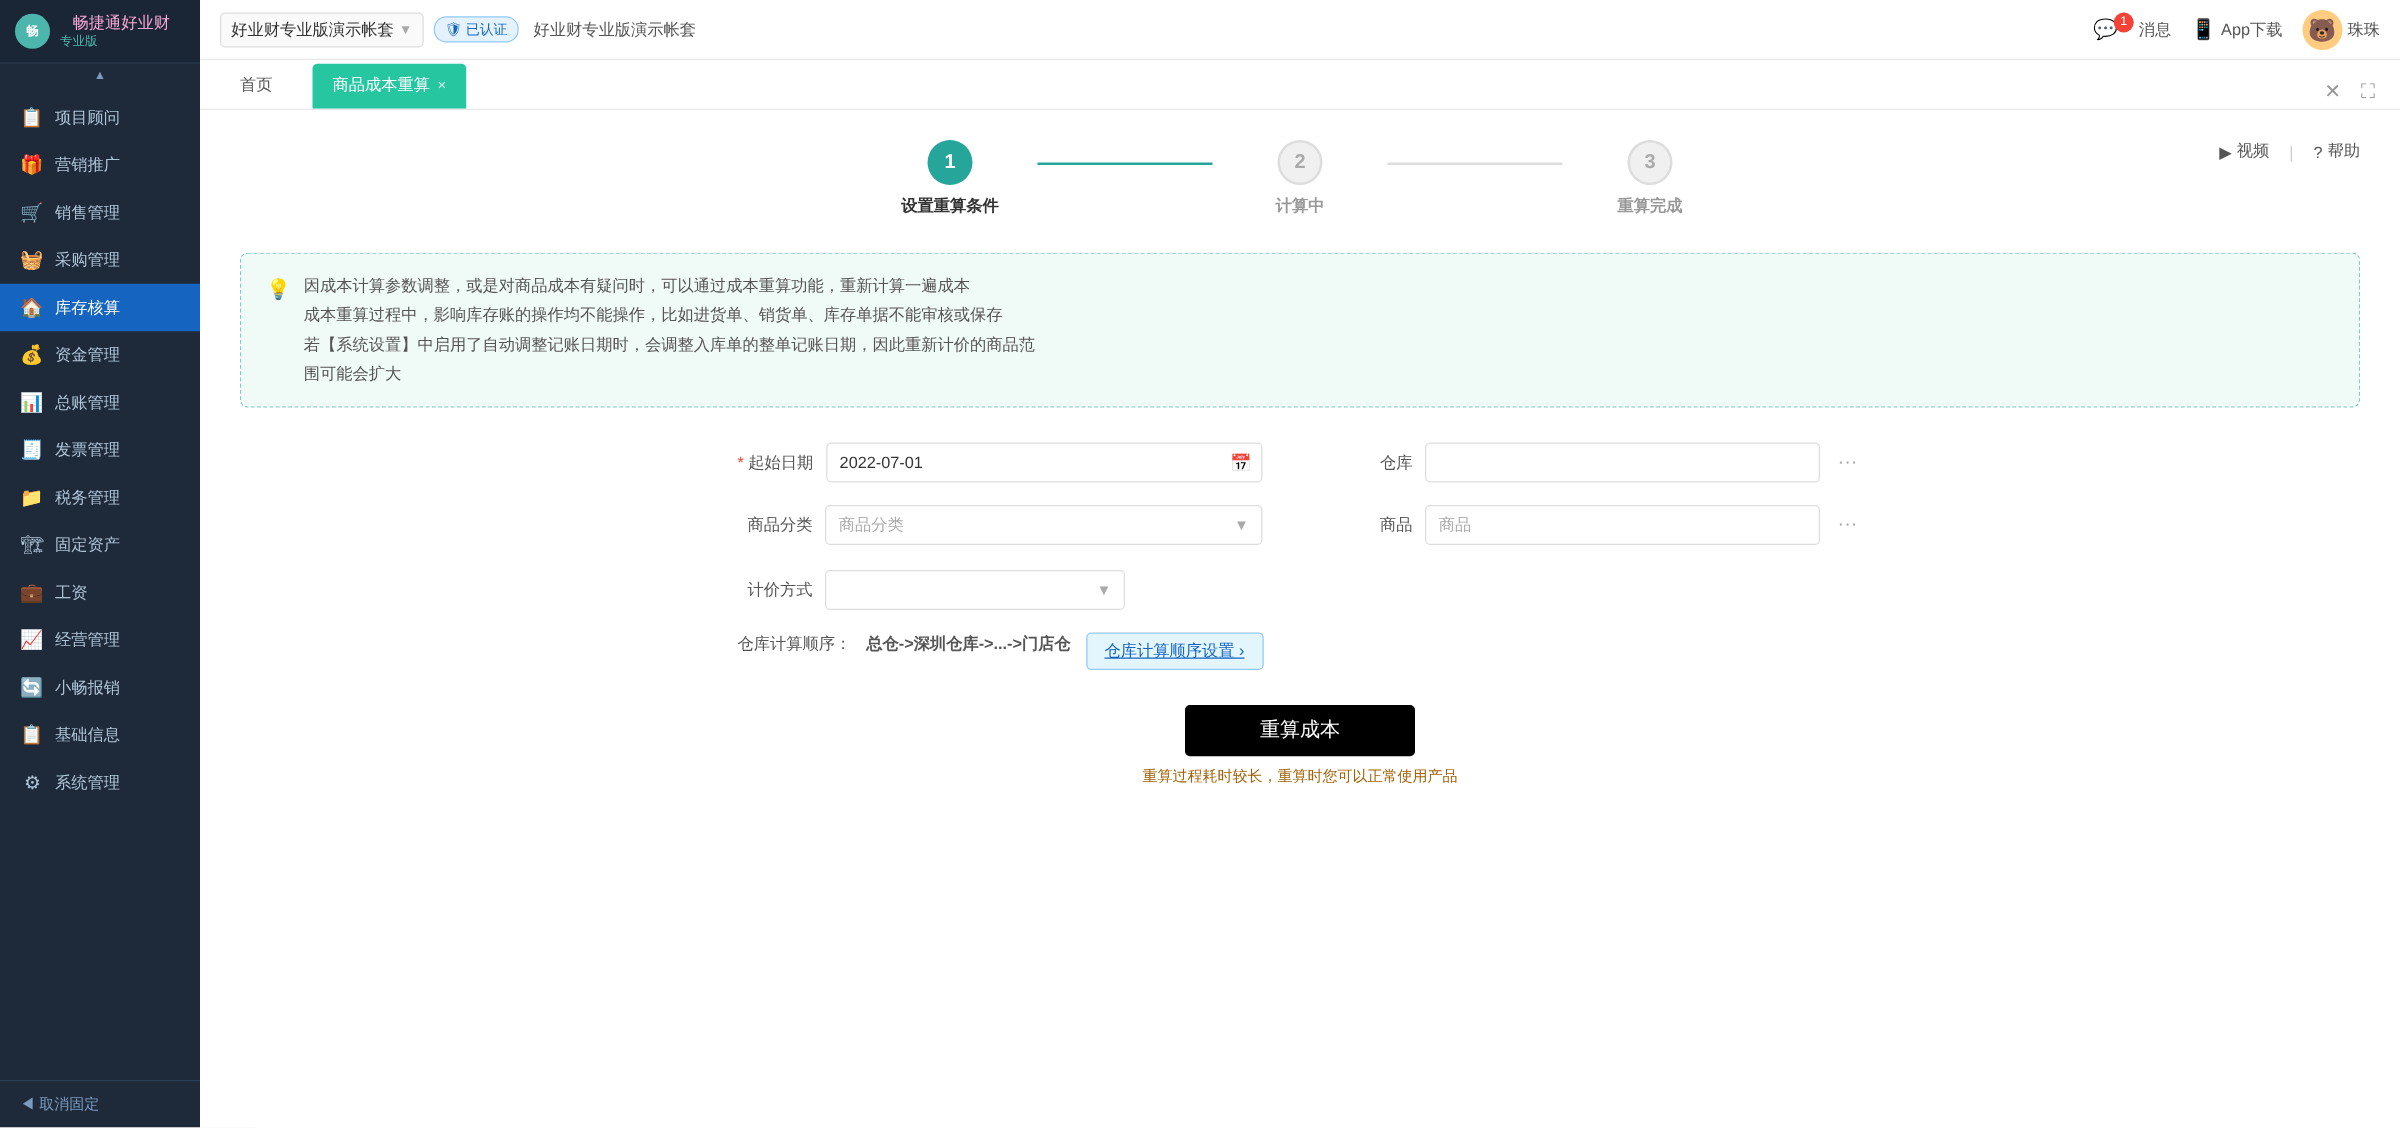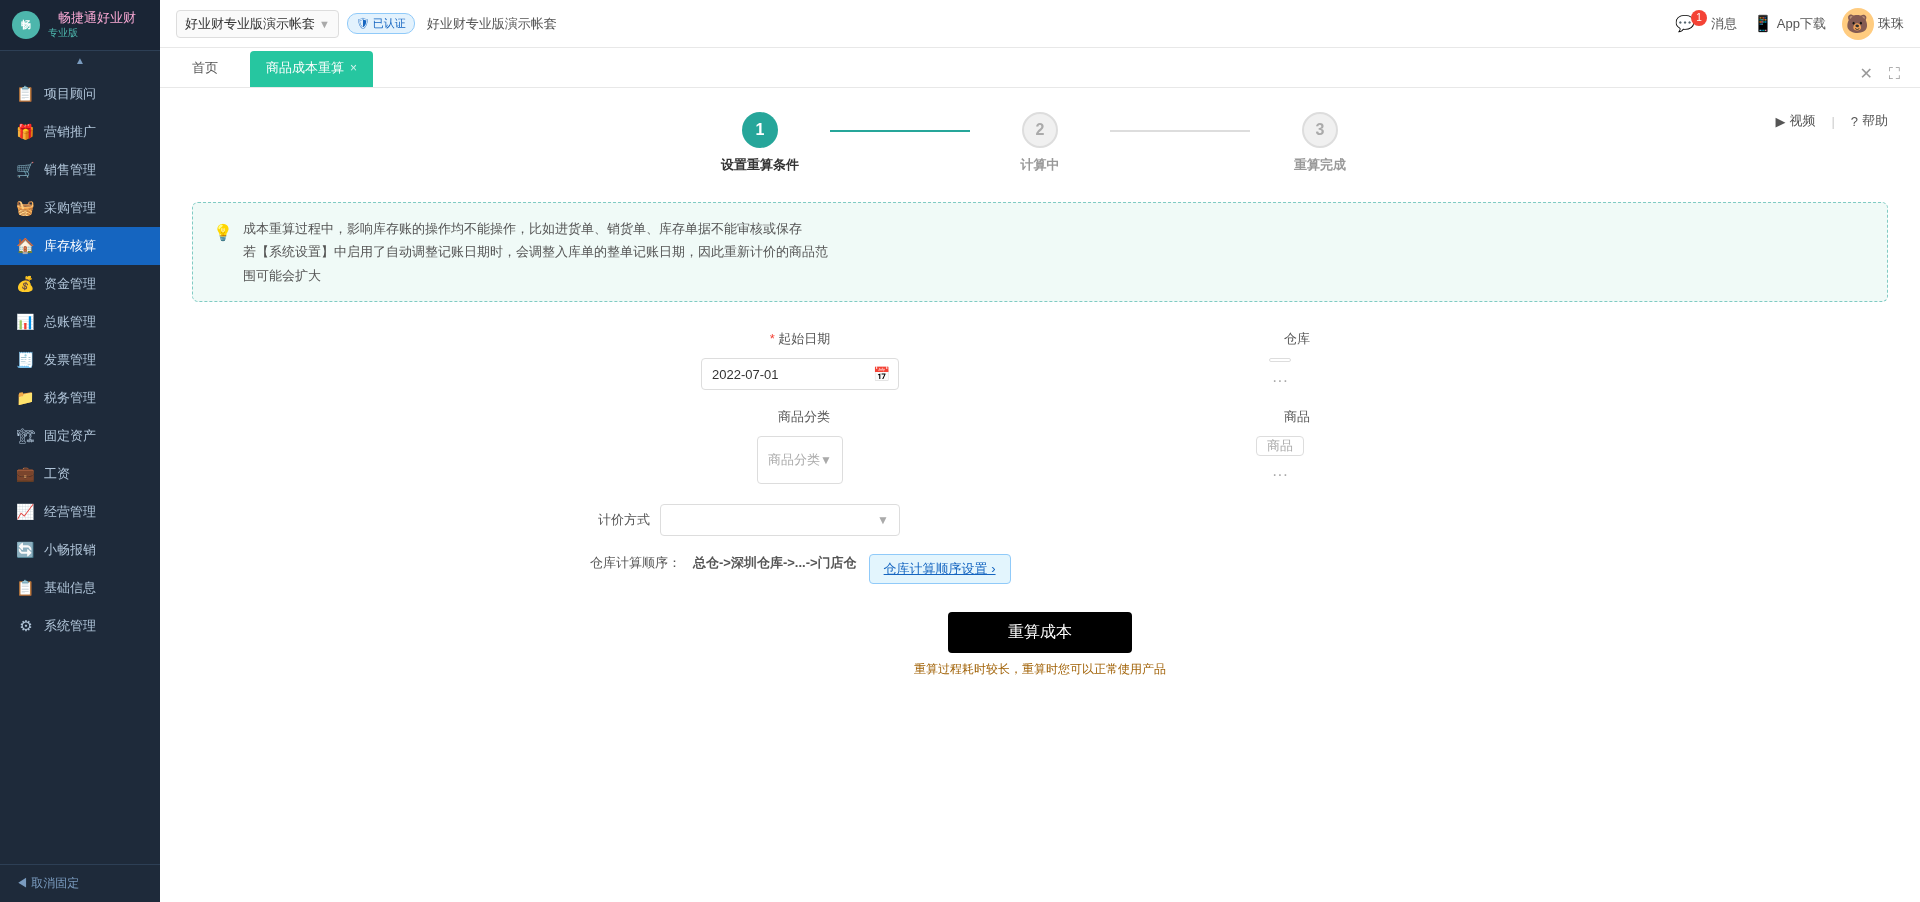--- a/index.html
+++ b/index.html
@@ -198,21 +198,21 @@
     
     .form-grid {
       display: grid;
       grid-template-columns: 1fr 1fr;
       gap: 18px 60px;
       margin-bottom: 20px;
       max-width: 900px;
       margin-left: auto; margin-right: auto;
     }
     .form-row {
-      display: flex; align-items: center; gap: 10px; flex-direction: column;
+      display: flex; align-items: center; gap: 10px;
     }
     .form-label {
       font-size: 13px; color: #555; white-space: nowrap;
       min-width: 60px; text-align: right;
     }
     .form-label.required::before {
       content: '* '; color: #f44336;
     }
     .form-input {
       flex: 1; height: 32px; border: 1px solid #ddd; border-radius: 4px;
@@ -423,20 +423,21 @@
         <div class="help-item">
           <span>?</span>
           <span>帮助</span>
         </div>
       </div>
     </div>
 
     <div class="info-box">
       <span class="info-icon">💡</span>
       <div>
+        <div>因成本计算参数调整，或是对商品成本有疑问时，可以通过成本重算功能，重新计算一遍成本</div>
         <div>成本重算过程中，影响库存账的操作均不能操作，比如进货单、销货单、库存单据不能审核或保存</div>
         <div>若【系统设置】中启用了自动调整记账日期时，会调整入库单的整单记账日期，因此重新计价的商品范</div>
         <div>围可能会扩大</div>
       </div>
     </div>
 
     <div class="form-grid">
 
       <div class="form-row">
         <span class="form-label required">起始日期</span>

